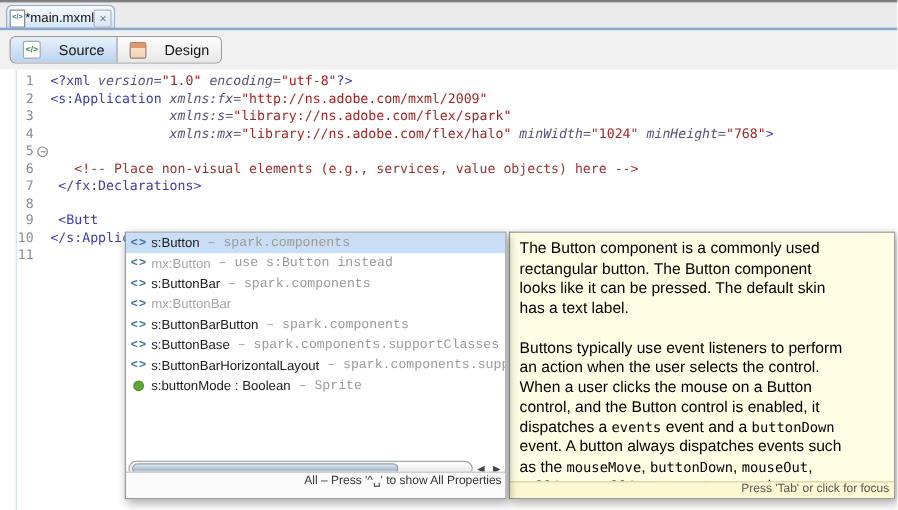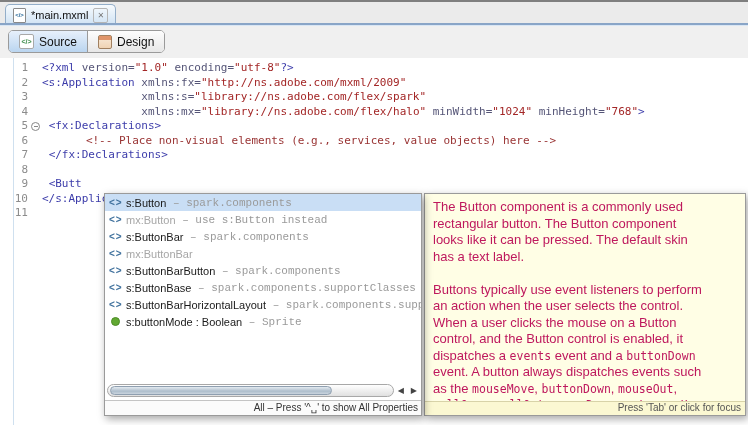--- a/index.html
+++ b/index.html
@@ -4,35 +4,35 @@
 <style>
   html,body{margin:0;padding:0;background:#fff;}
   .screen{position:relative;width:748px;height:425px;overflow:hidden;background:#fff;
           font-family:"Liberation Sans",sans-serif;-webkit-font-smoothing:antialiased;}
 
   
   .tabbar{position:absolute;left:0;top:0;right:0;height:23px;background:#ebebeb;
           border-top:2px solid #7f7f7f;box-sizing:border-box;}
   .tab-underline{position:absolute;left:0;top:23px;right:0;height:3px;background:#89a5c7;
           border-bottom:1px solid #d9e6f4;box-sizing:border-box;}
-  .tab{position:absolute;left:5px;top:2px;height:21px;display:flex;align-items:center;gap:5px;
-       padding:0 7px;background:linear-gradient(#f7fbfe,#cfe2f4);
+  .tab{position:absolute;left:5px;top:2px;height:21px;display:flex;align-items:center;
+       padding:0 2px;background:linear-gradient(#f7fbfe,#cfe2f4);
        border:1px solid #93aec9;border-bottom:none;border-radius:5px 5px 0 0;box-sizing:border-box;}
   .file-icon{width:13px;height:15px;background:#fff;border:1px solid #8a8a8a;border-radius:1px;
        display:flex;align-items:center;justify-content:center;font-size:6px;font-weight:bold;
        color:#2a6a9a;box-sizing:border-box;}
   .tab-title{font-size:11px;color:#111;}
   .tab-close{width:13px;height:13px;border:1px solid #b5b5b5;border-radius:2px;display:flex;
        align-items:center;justify-content:center;font-size:8px;color:#777;cursor:default;}
 
   
   .toolbar{position:absolute;left:0;top:26px;right:0;height:32px;background:#f0f0f0;}
   .segmented{position:absolute;left:8px;top:4px;height:23px;display:flex;border:1px solid #9a9a9a;
        border-radius:5px;overflow:hidden;background:#fff;box-sizing:border-box;}
-  .seg{display:flex;align-items:center;gap:5px;padding:0 10px;font-size:12px;color:#111;
+  .seg{display:flex;align-items:center;gap:15px;padding:0 10px;font-size:12px;color:#111;
        background:linear-gradient(#fdfdfd,#e7e7e7);}
   .seg + .seg{border-left:1px solid #9a9a9a;}
   .seg.active{background:linear-gradient(#e7f0fb,#bad5f0);}
   .icon-source{width:15px;height:15px;border:1px solid #a8a8a8;border-radius:2px;background:#fff;
        display:flex;align-items:center;justify-content:center;font-size:7px;font-weight:bold;
        color:#3c8c4a;box-sizing:border-box;}
   .icon-design{width:14px;height:14px;border:1px solid #a08060;border-radius:2px;
        background:linear-gradient(#f8ead9,#efd3b4);position:relative;box-sizing:border-box;}
   .icon-design::before{content:"";position:absolute;left:0;right:0;top:0;height:4px;background:#e0956a;}
 
@@ -43,23 +43,23 @@
        border-right:1px solid #cfe0ef;}
   #code-lines{position:absolute;left:0;top:3px;right:0;}
   .code-row{display:flex;height:14.5px;line-height:14.5px;white-space:pre;}
   .line-num{width:31px;flex:none;text-align:right;color:#8c8c8c;padding-right:3px;box-sizing:border-box;}
   .fold-cell{width:11px;flex:none;position:relative;}
   .fold-icon{position:absolute;left:0;top:3px;width:9px;height:9px;border:1px solid #888;
        border-radius:50%;box-sizing:border-box;background:#fff;}
   .fold-icon::after{content:"";position:absolute;left:1.5px;right:1.5px;top:3px;height:1px;background:#888;}
   .code-text{flex:1;}
   .tok-tag{color:#3c3caa;}
-  .tok-attr{color:#555577;}
+  .tok-attr{color:#555577;font-style:italic;}
   .tok-str{color:#a32626;}
-  .tok-comment{color:#993333;margin-left:24px;}
+  .tok-comment{color:#993333;}
   .tok-plain{color:#000;}
 
   
   .popup{position:absolute;left:104px;top:193px;width:318px;height:223px;background:#fff;
        border:1px solid #9a9a9a;box-shadow:2px 3px 8px rgba(0,0,0,.35);z-index:5;box-sizing:border-box;}
   .comp-list{position:absolute;left:0;top:0;right:0;}
   .comp-item{display:flex;align-items:center;height:17px;padding-left:4px;font-size:11px;
        white-space:pre;overflow:hidden;}
   .comp-item.selected{background:#c9def5;}
   .comp-icon{width:17px;flex:none;display:flex;align-items:center;}
@@ -68,30 +68,30 @@
        box-sizing:content-box;margin-left:2px;}
   .comp-name{color:#1a1a1a;}
   .comp-desc{color:#9a9a9a;font-family:Liberation Mono, monospace;}
   .comp-item.dimmed .comp-name{color:#a6a6a6;}
   .hscroll{position:absolute;left:2px;right:2px;bottom:16px;height:17px;display:flex;align-items:center;}
   .hs-track{flex:1;height:13px;margin-right:4px;border:1px solid #a8a8a8;border-radius:7px;
        background:linear-gradient(#ffffff,#e0e0e0);position:relative;box-sizing:border-box;}
   .hs-thumb{position:absolute;left:2px;top:1px;height:9px;width:78%;border-radius:5px;
        border:1px solid #8f9fb0;background:linear-gradient(#e3eaf0,#aebecc 60%,#c9d4de);box-sizing:border-box;}
   .hs-arrows{flex:none;display:flex;gap:7px;font-size:8px;color:#444;padding-right:2px;}
-  .popup-status{position:absolute;left:0;right:0;bottom:0;height:15px;line-height:14px;
+  .popup-status{position:absolute;left:0;right:0;bottom:0;height:22px;line-height:14px;
        border-top:1px solid #c4c4c4;background:#fbfbfb;font-size:10px;color:#333;
        text-align:right;padding-right:3px;box-sizing:border-box;}
 
   
   .docpanel{position:absolute;left:424px;top:193px;width:322px;height:223px;background:#fffee5;
        border:1px solid #9a9a9a;box-shadow:2px 3px 8px rgba(0,0,0,.35);overflow:hidden;
        z-index:4;box-sizing:border-box;}
   .doc-body{position:absolute;left:8px;right:2px;top:5px;bottom:13px;overflow:hidden;
-       font-size:13px;line-height:16.5px;color:#be185d;}
+       font-size:13px;line-height:16.5px;color:#000000;}
   .doc-p{margin:0 0 16.5px;white-space:pre;}
   .doc-code{font-family:"DejaVu Sans Mono",monospace;font-size:11.5px;}
   .doc-status{position:absolute;left:0;right:0;bottom:0;height:14px;line-height:12px;
        background:#fbf8d2;border-top:1px solid #d8d3a8;font-size:10px;color:#555;
        text-align:right;padding-right:4px;box-sizing:border-box;padding-left:26px;}
 </style>
 </head>
 <body>
 
 <div class="screen">
@@ -118,21 +118,21 @@
     </div>
   </div>
 
   <div class="editor">
     <div class="annot-ruler"></div>
     <div id="code-lines">
         <div class="code-row"><span class="line-num">1</span><span class="fold-cell"></span><span class="code-text"><span class="tok-tag">&lt;?xml </span><span class="tok-attr">version=</span><span class="tok-str">"1.0"</span><span class="tok-plain"> </span><span class="tok-attr">encoding=</span><span class="tok-str">"utf-8"</span><span class="tok-tag">?&gt;</span></span></div>
         <div class="code-row"><span class="line-num">2</span><span class="fold-cell"></span><span class="code-text"><span class="tok-tag">&lt;s:Application </span><span class="tok-attr">xmlns:fx=</span><span class="tok-str">"http://ns.adobe.com/mxml/2009"</span></span></div>
         <div class="code-row"><span class="line-num">3</span><span class="fold-cell"></span><span class="code-text"><span class="tok-plain">               </span><span class="tok-attr">xmlns:s=</span><span class="tok-str">"library://ns.adobe.com/flex/spark"</span></span></div>
         <div class="code-row"><span class="line-num">4</span><span class="fold-cell"></span><span class="code-text"><span class="tok-plain">               </span><span class="tok-attr">xmlns:mx=</span><span class="tok-str">"library://ns.adobe.com/flex/halo"</span><span class="tok-plain"> </span><span class="tok-attr">minWidth=</span><span class="tok-str">"1024"</span><span class="tok-plain"> </span><span class="tok-attr">minHeight=</span><span class="tok-str">"768"</span><span class="tok-tag">&gt;</span></span></div>
-        <div class="code-row"><span class="line-num">5</span><span class="fold-cell"><span class="fold-icon"></span></span><span class="code-text"><span class="tok-plain"> </span><span class="tok-tag">&lt;fx:Declarations&gt;</span></span></div>
+        <div class="code-row"><span class="line-num">5</span><span class="fold-cell"><span class="fold-icon"></span></span><span class="code-text"><span class="tok-plain"> </span></span></div>
         <div class="code-row"><span class="line-num">6</span><span class="fold-cell"></span><span class="code-text"><span class="tok-plain">   </span><span class="tok-comment">&lt;!-- Place non-visual elements (e.g., services, value objects) here --&gt;</span></span></div>
         <div class="code-row"><span class="line-num">7</span><span class="fold-cell"></span><span class="code-text"><span class="tok-plain"> </span><span class="tok-tag">&lt;/fx:Declarations&gt;</span></span></div>
         <div class="code-row"><span class="line-num">8</span><span class="fold-cell"></span><span class="code-text"></span></div>
         <div class="code-row"><span class="line-num">9</span><span class="fold-cell"></span><span class="code-text"><span class="tok-plain"> </span><span class="tok-tag">&lt;Butt</span></span></div>
         <div class="code-row"><span class="line-num">10</span><span class="fold-cell"></span><span class="code-text"><span class="tok-tag">&lt;/s:Application&gt;</span></span></div>
         <div class="code-row"><span class="line-num">11</span><span class="fold-cell"></span><span class="code-text"></span></div>
       </div>
   </div>
 
   <div class="popup">

